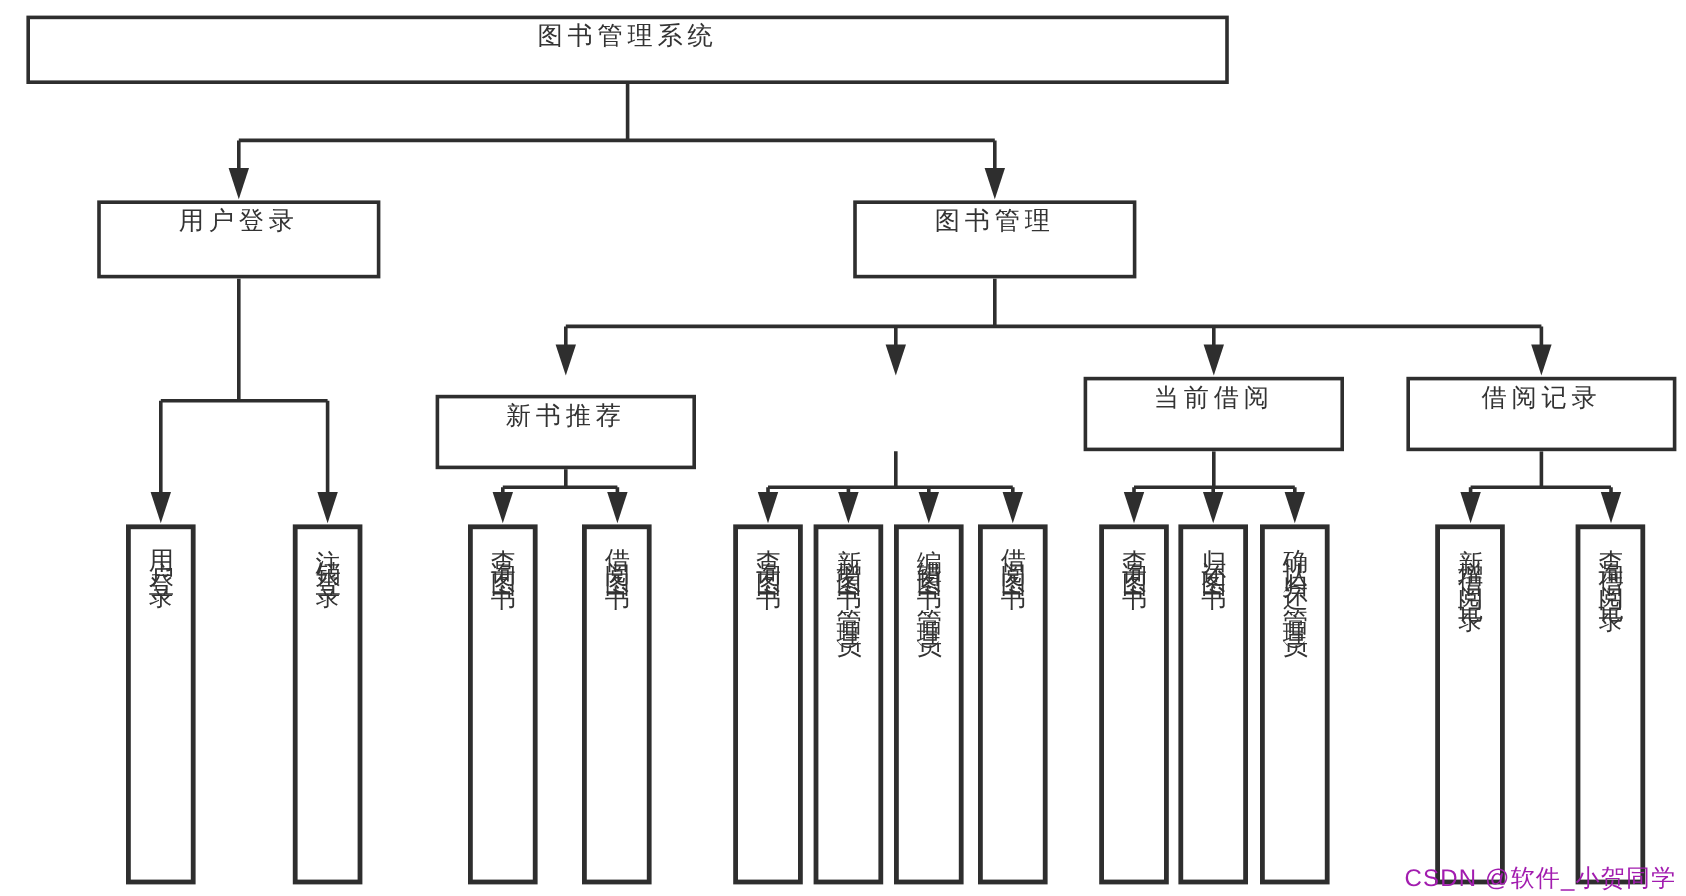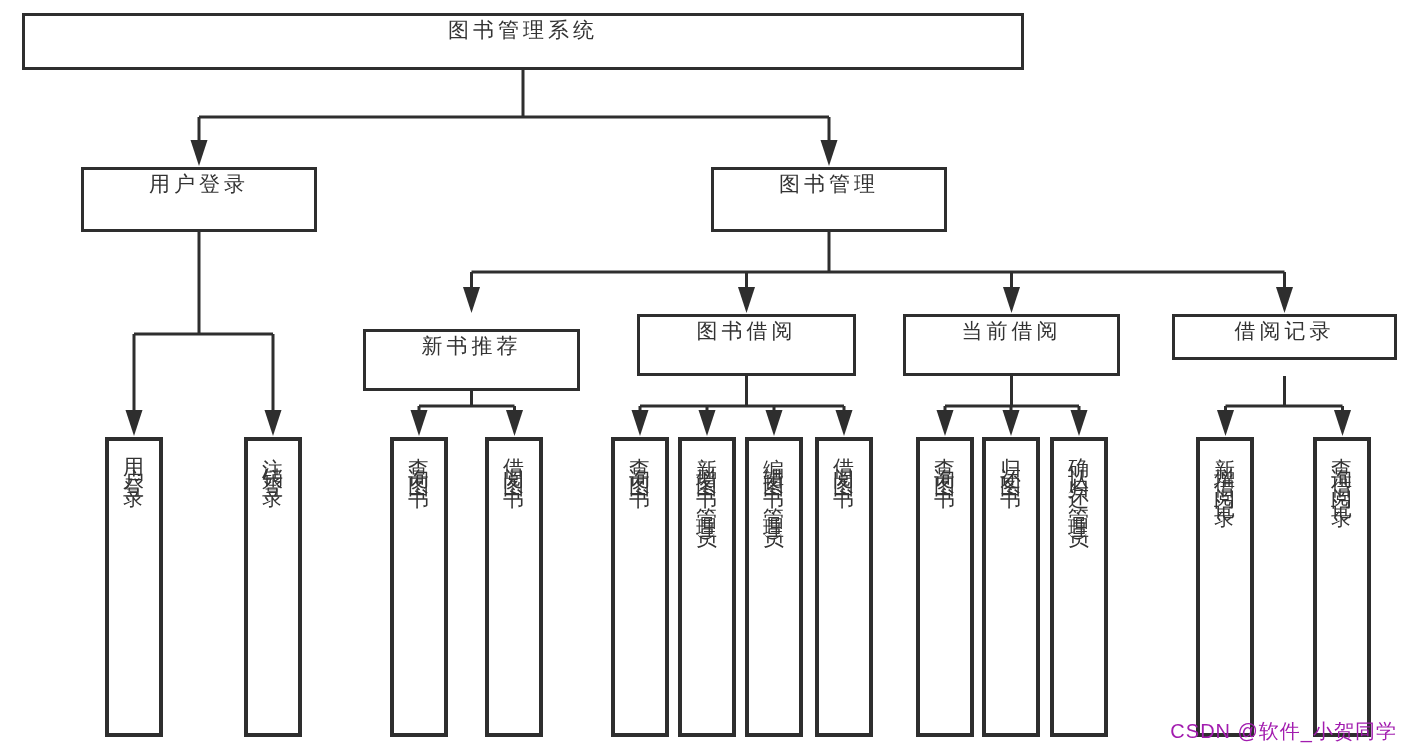--- a/index.html
+++ b/index.html
@@ -103,27 +103,24 @@
   <div class="box" style="left:81px; top:167px; width:236px; height:65px;">
     <span class="hlabel">用户登录</span>
   </div>
   <div class="box" style="left:711px; top:167px; width:236px; height:65px;font-family:Liberation Mono, monospace;">
     <span class="hlabel">图书管理</span>
   </div>
 
   <div class="box" style="left:363px; top:314px; width:217px; height:62px;margin-top:15px;">
     <span class="hlabel">新书推荐</span>
   </div>
-  <div class="box" style="left:637px; top:314px; width:219px; height:62px;">
-    <span class="hlabel">图书借阅</span>
-  </div>
   <div class="box" style="left:903px; top:314px; width:217px; height:62px;font-family:Liberation Serif, serif;">
     <span class="hlabel">当前借阅</span>
   </div>
-  <div class="box" style="left:1172px; top:314px; width:225px; height:46px;">
+  <div class="box" style="left:1172px; top:314px; width:225px; height:62px;">
     <span class="hlabel">借阅记录</span>
   </div>
 
   <div class="box vbox" style="left:105px;">
     <span class="vlabel">用户登录</span>
   </div>
   <div class="box vbox" style="left:244px;">
     <span class="vlabel">注销登录</span>
   </div>
 

